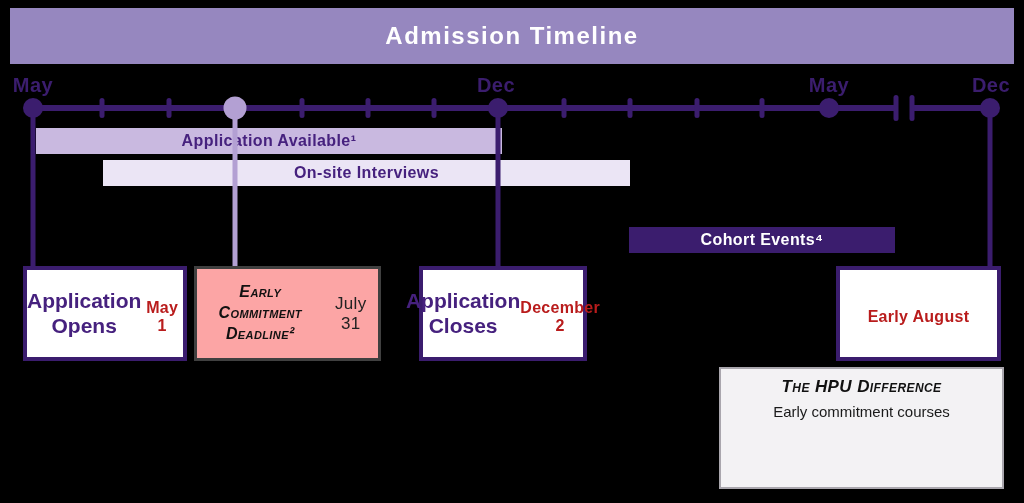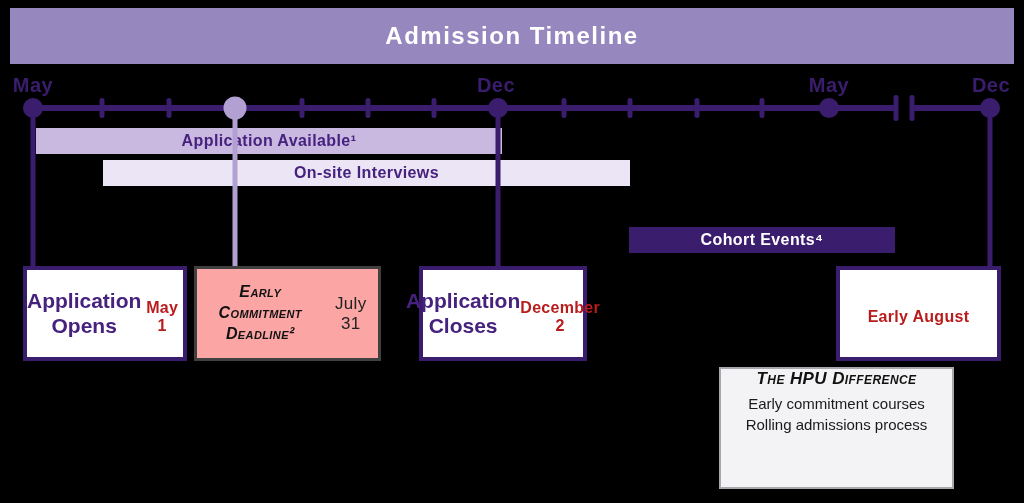--- a/index.html
+++ b/index.html
@@ -48,22 +48,22 @@
     margin:0;color:#46217e;font-size:21px;font-weight:bold;line-height:1.15;white-space:pre-line;
   }
   .event-date{margin:6px 0 0 0;color:#b91c1c;font-size:16px;font-weight:bold;letter-spacing:.3px;}
   .event-box.early{background:#fca5a5;border:3px solid #404040;}
   .event-box.early .event-title{
     color:#111;font-size:16px;font-style:italic;font-variant:small-caps;letter-spacing:.4px;line-height:1.3;
   }
   .event-box.early .event-date{color:#222;font-weight:normal;font-size:17px;margin-top:0;}
   
   .hpu-box{
-    position:absolute;left:719px;top:367px;width:235px;height:122px;box-sizing:border-box;
-    background:#f3f2f4;border:2px solid #a9a6ad;text-align:center;z-index:5;
+    position:absolute;left:719px;top:367px;width:285px;height:122px;box-sizing:border-box;
+    background:#f3f2f4;border:2px solid #a9a6ad;text-align:center;padding-top:8px;z-index:5;
   }
   .hpu-title{
     margin:0 0 4px 0;color:#111;font-size:17px;font-weight:bold;font-style:italic;
     font-variant:small-caps;letter-spacing:.4px;
   }
   .hpu-item{color:#1a1a1a;font-size:15px;line-height:21px;}
 </style>
 </head>
 <body>
 
@@ -129,16 +129,15 @@
 Closes</p>
     <p class="event-date">December 2</p>
   </div>
   <div class="event-box" style="left:836px;width:165px">
     <p class="event-date">Early August</p>
   </div>
 
   <div class="hpu-box">
     <p class="hpu-title">The HPU Difference</p>
     <div class="hpu-item">Early commitment courses</div>
-    <div class="hpu-item">Rolling admissions process</div>
   </div>
 
 </div>
 
 </body></html>

